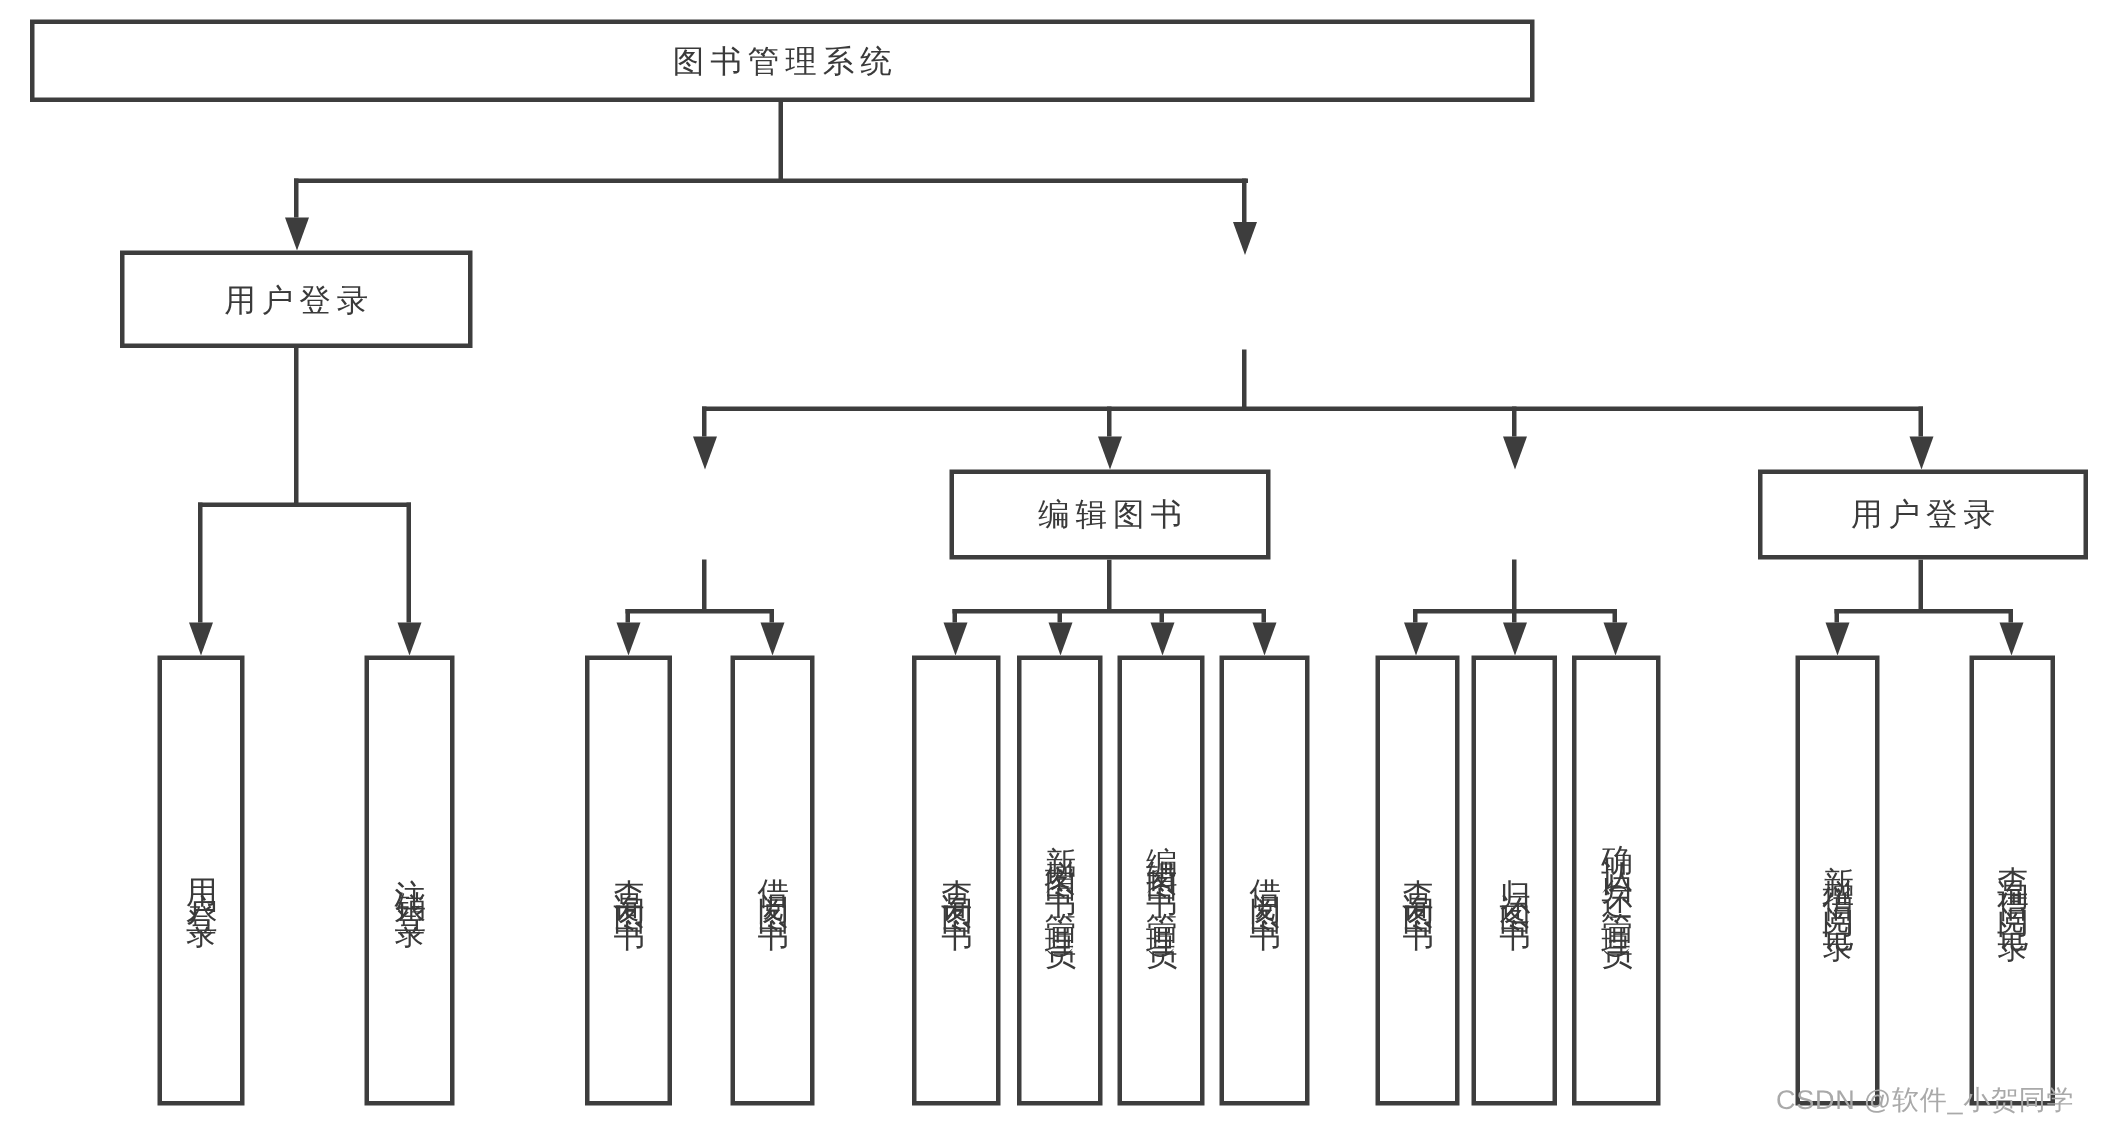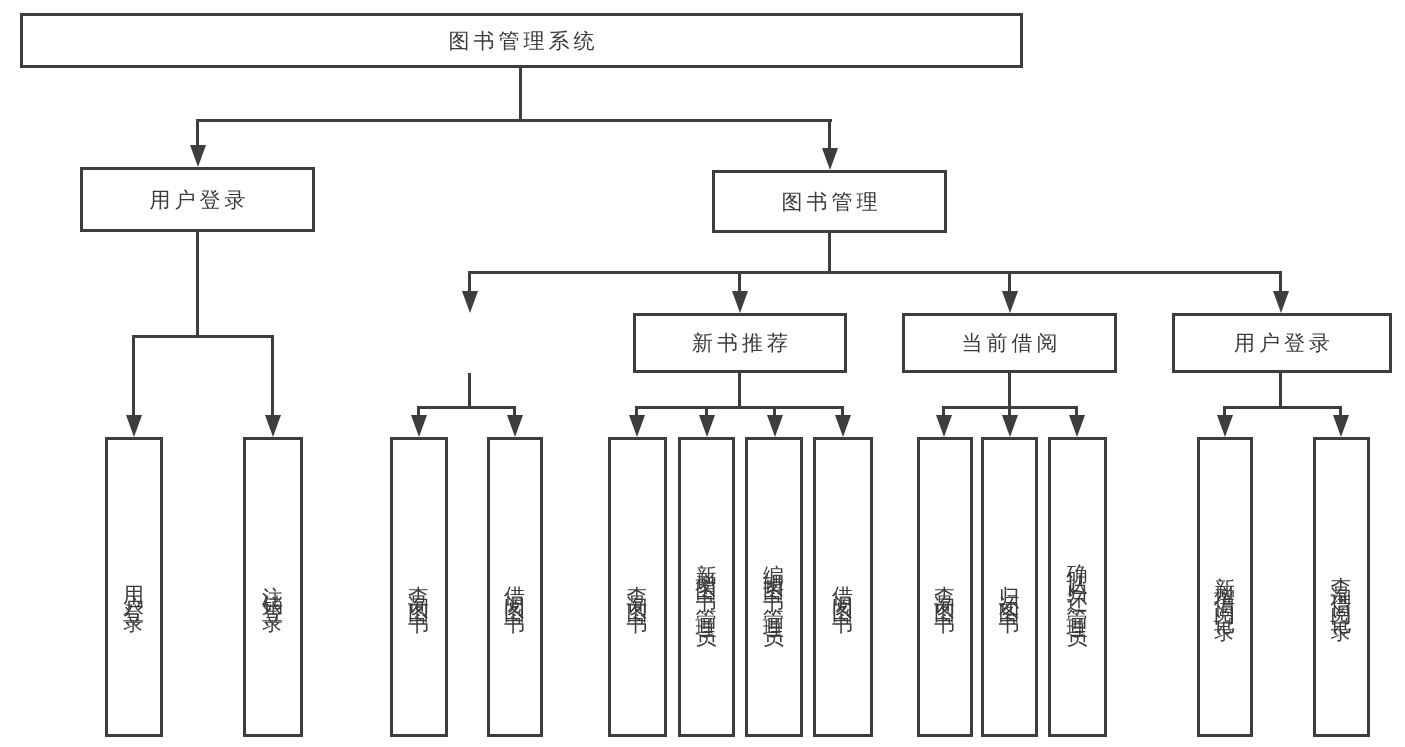--- a/index.html
+++ b/index.html
@@ -91,24 +91,22 @@
       <div class="arr" style="left: 936px; top: 415px;"></div>
       <div class="arr" style="left: 1002px; top: 415px;"></div>
       <div class="arr" style="left: 1069px; top: 415px;"></div>
       <div class="arr" style="left: 1217px; top: 415px;"></div>
       <div class="arr" style="left: 1333px; top: 415px;"></div>
     </div>
 
   <div class="hbox" style="left:20px;top:13px;width:1003px;height:55px;">图书管理系统</div>
 
   <div class="hbox" style="left:80px;top:167px;width:235px;height:65px;">用户登录</div>
-  <div class="hbox" style="left:712px;top:170px;width:235px;height:63px;">图书管理</div>
 
-  <div class="hbox" style="left:633px;top:313px;width:214px;height:60px;">新书推荐</div>
-  <div class="hbox" style="left:902px;top:313px;width:215px;height:60px;">当前借阅</div>
+  <div class="hbox" style="left:633px;top:313px;width:214px;height:60px;">编辑图书</div>
   <div class="hbox" style="left:1172px;top:313px;width:220px;height:60px;">用户登录</div>
 
   <div class="vbox" style="left:105px;width:58px;">
     <span class="vtext">用户登录</span>
   </div>
   <div class="vbox" style="left:243px;width:60px;">
     <span class="vtext">注销登录</span>
   </div>
 
   <div class="vbox" style="left:390px;width:58px;">
@@ -141,13 +139,14 @@
     <span class="vtext">确认归还（管理员）</span>
   </div>
 
   <div class="vbox" style="left:1197px;width:56px;">
     <span class="vtext">新增借阅记录</span>
   </div>
   <div class="vbox" style="left:1313px;width:57px;">
     <span class="vtext">查询借阅记录</span>
   </div>
 
+  <div class="watermark">CSDN @软件_小贺同学</div>
 </div>
 
 </body></html>

